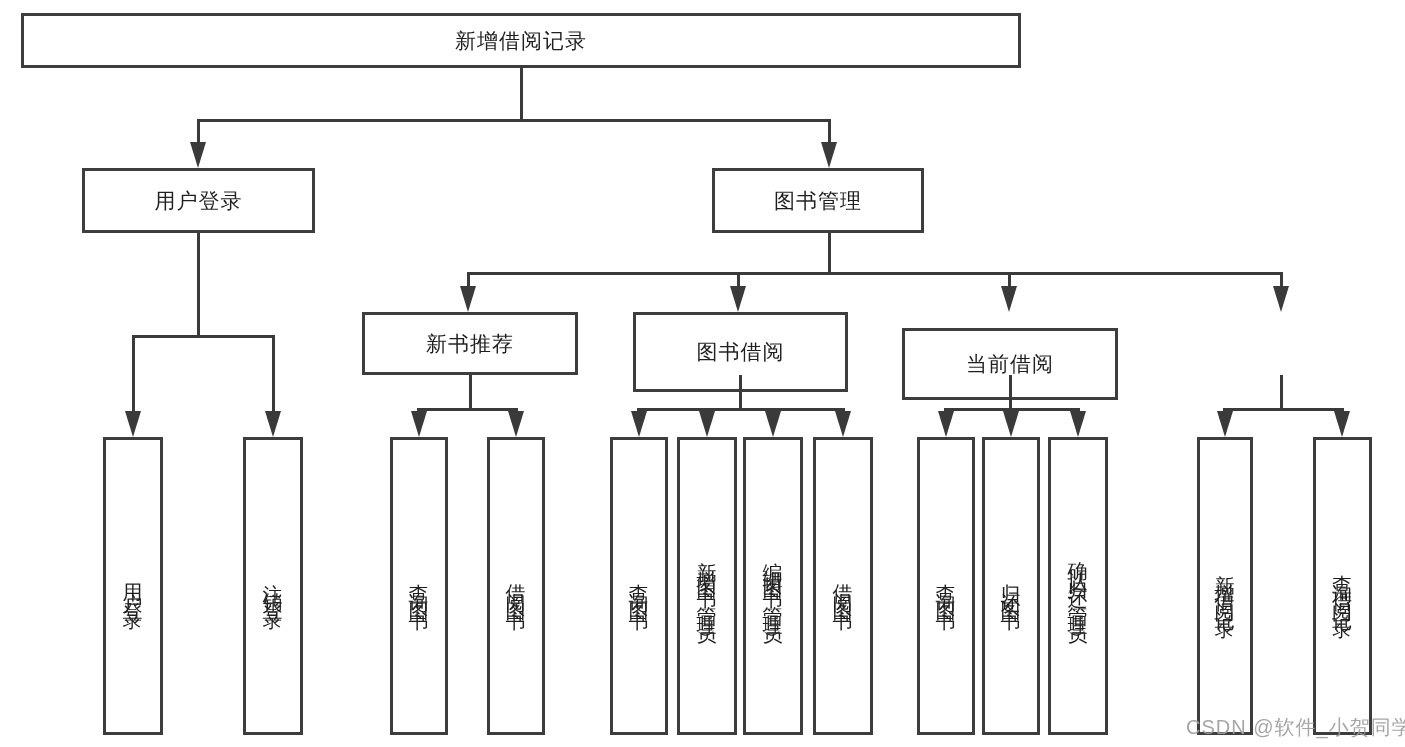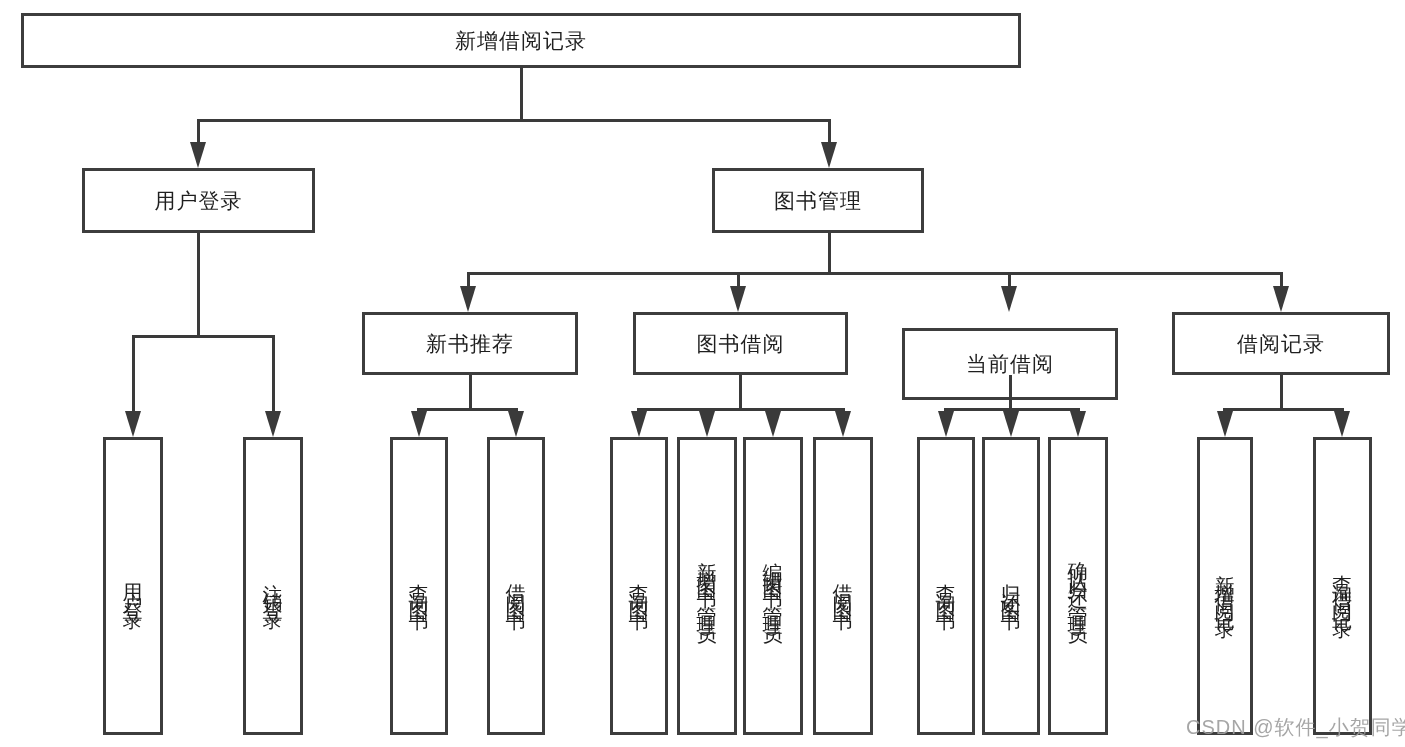--- a/index.html
+++ b/index.html
@@ -33,25 +33,24 @@
 <div id="canvas">
 
   <div class="bx" style="left:21px;top:13px;width:1000px;height:55px">新增借阅记录</div>
 
   <div class="bx" style="left:82px;top:168px;width:233px;height:65px">用户登录</div>
 
   <div class="bx" style="left:712px;top:168px;width:212px;height:65px">图书管理</div>
 
   <div class="bx" style="left:362px;top:312px;width:216px;height:63px">新书推荐</div>
 
-  <div class="bx" style="left:633px;top:312px;width:215px;height:63px">图书借阅</div>
+  <div class="bx" style="left:633px;top:312px;width:215px;height:80px">图书借阅</div>
 
   <div class="bx" style="left:902px;top:328px;width:216px;height:72px">当前借阅</div>
 
-  <div class="bx" style="left:1172px;top:312px;width:218px;height:63px">借阅记录</div>
 
   <div class="bx v" style="left:103px;top:437px;width:60px;height:298px">
     <span>用户登录</span>
     </div>
   <div class="bx v" style="left:243px;top:437px;width:60px;height:298px">
     <span>注销登录</span>
     </div>
 
   <div class="bx v" style="left:390px;top:437px;width:58px;height:298px">
     <span>查询图书</span>

